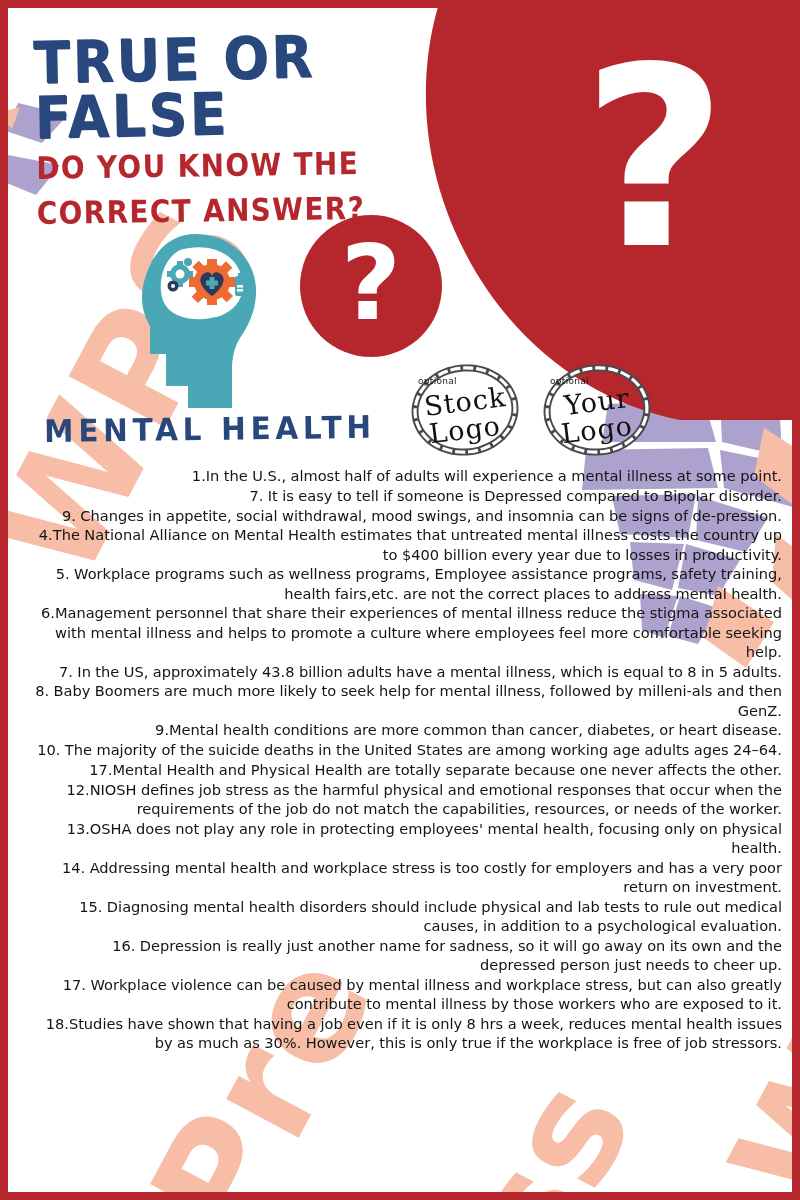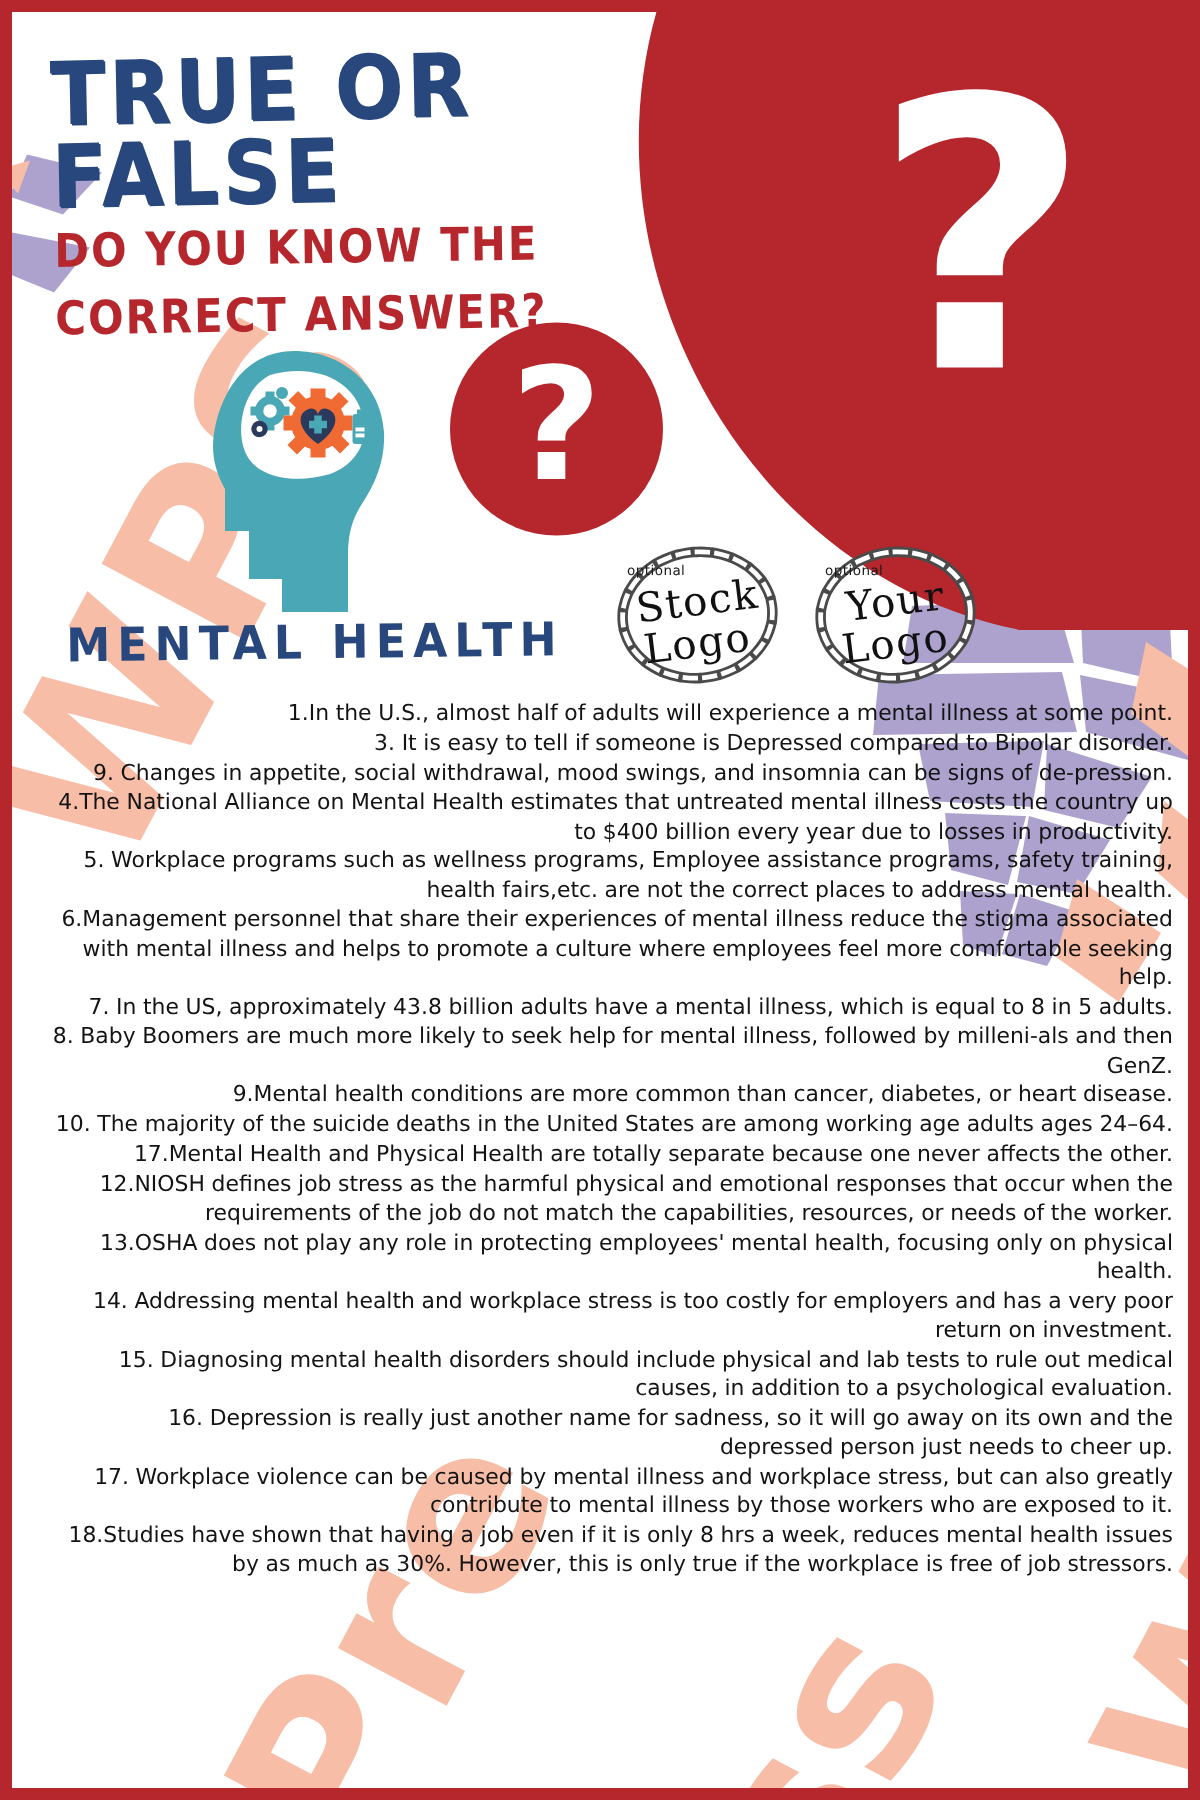--- a/index.html
+++ b/index.html
@@ -340,21 +340,21 @@
       <ellipse cx="59" cy="50" rx="50" ry="42" fill="none" stroke="#4a4a4a" stroke-width="7" stroke-dasharray="7 6" stroke-linecap="square" transform="rotate(-6 59 50)"></ellipse>
       <ellipse cx="59" cy="50" rx="50" ry="42" fill="none" stroke="#ffffff" stroke-width="3.2" stroke-dasharray="7 6" stroke-linecap="square" transform="rotate(-6 59 50)"></ellipse>
     </svg>
     <div class="stamp-optional">optional</div>
     <div class="stamp-l1">Your</div>
     <div class="stamp-l2">Logo</div>
   </div>
 
   <div class="facts">
     <p class="fact">1.In the U.S., almost half of adults will experience a mental illness at some point.</p>
-    <p class="fact">3. It is easy to tell if someone is Depressed compared to Bipolar disorder.</p>
+    <p class="fact">7. It is easy to tell if someone is Depressed compared to Bipolar disorder.</p>
     <p class="fact">9. Changes in appetite, social withdrawal, mood swings, and insomnia can be signs of de-pression.</p>
     <p class="fact">4.The National Alliance on Mental Health estimates that untreated mental illness costs the country up to $400 billion every year due to losses in productivity.</p>
     <p class="fact">5. Workplace programs such as wellness programs, Employee assistance programs, safety training, health fairs,etc. are not the correct places to address mental health.</p>
     <p class="fact">6.Management personnel that share their experiences of mental illness reduce the stigma associated with mental illness and helps to promote a culture where employees feel more comfortable seeking help.</p>
     <p class="fact">7. In the US, approximately 43.8 billion adults have a mental illness, which is equal to 8 in 5 adults.</p>
     <p class="fact">8. Baby Boomers are much more likely to seek help for mental illness, followed by milleni-als and then GenZ.</p>
     <p class="fact">9.Mental health conditions are more common than cancer, diabetes, or heart disease.</p>
     <p class="fact">10. The majority of the suicide deaths in the United States are among working age adults ages 24–64.</p>
     <p class="fact">17.Mental Health and Physical Health are totally separate because one never affects the other.</p>
     <p class="fact">12.NIOSH defines job stress as the harmful physical and emotional responses that occur when the requirements of the job do not match the capabilities, resources, or needs of the worker.</p>

